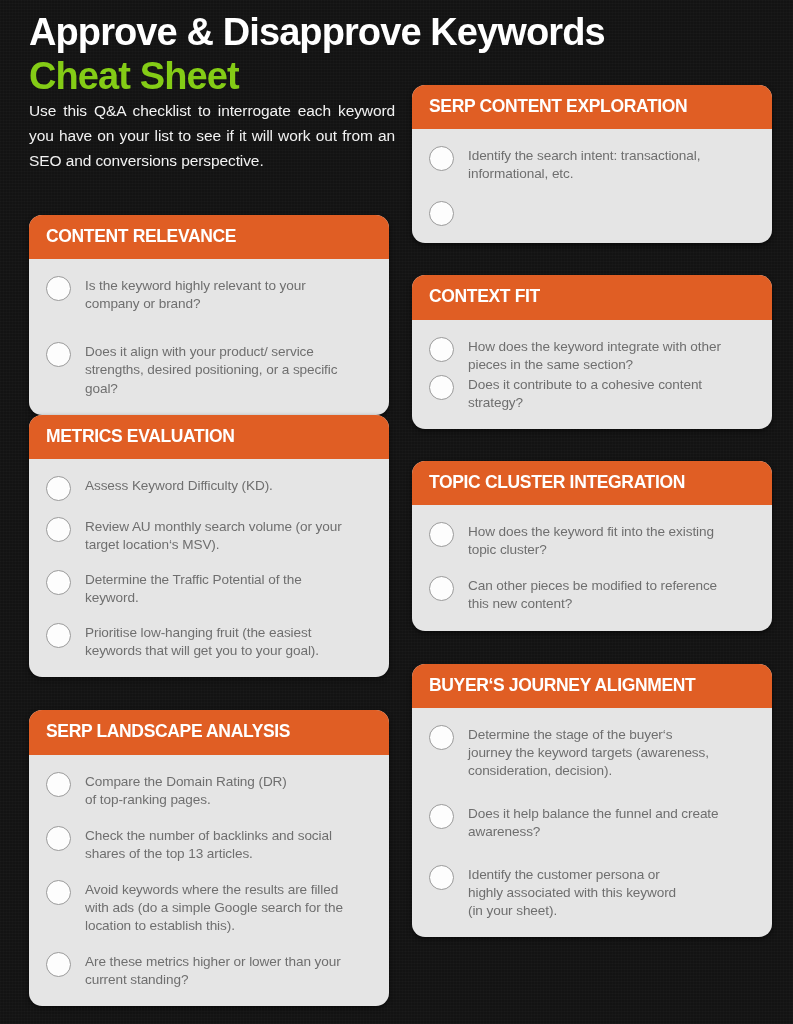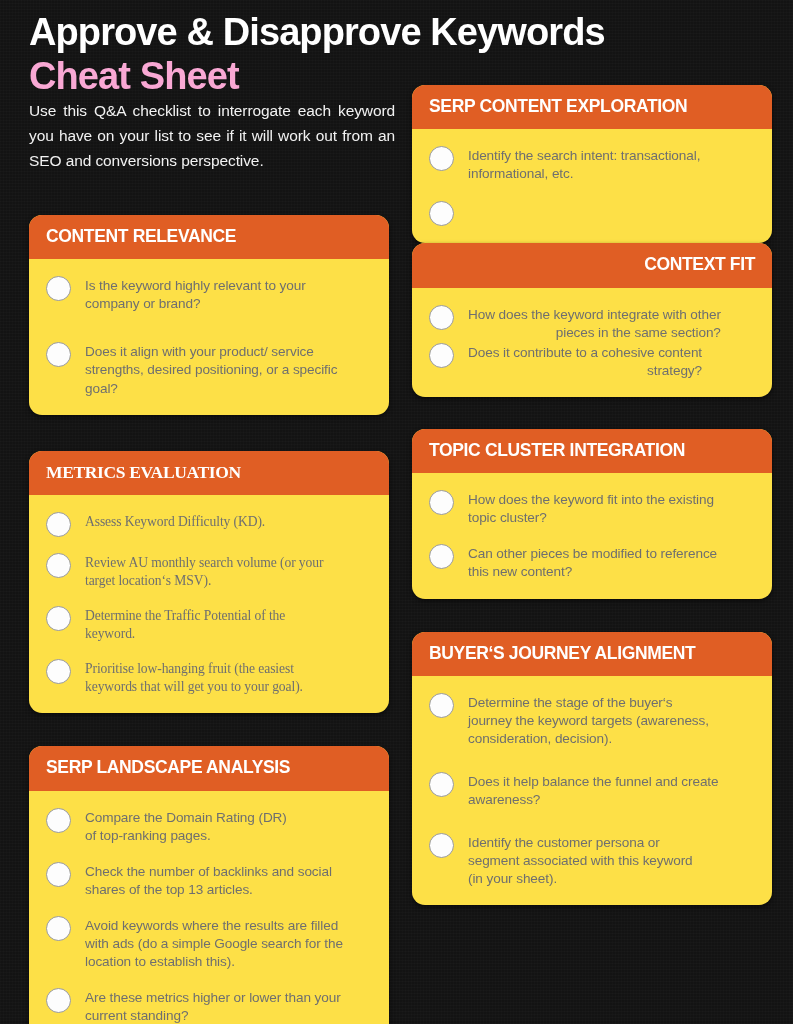--- a/index.html
+++ b/index.html
@@ -36,21 +36,21 @@
   .title-line1 {
     color: #ffffff;
     font-size: 38px;
     font-weight: bold;
     letter-spacing: -0.9px;
     line-height: 1.16;
     white-space: nowrap;
   }
 
   .title-line2 {
-    color: #f9a8d4;
+    color: #84cc16;
     font-size: 38px;
     font-weight: bold;
     letter-spacing: -0.9px;
     line-height: 1.16;
   }
 
   .subtitle {
     color: #F2F2F2;
     font-size: 15.5px;
     line-height: 1.62;
@@ -62,21 +62,21 @@
   
   .col {
     position: absolute;
     width: 360px;
   }
   .col-left  { left: 29px; }
   .col-right { left: 412px; }
 
   
   .card {
-    background: #fde047;
+    background: #e5e5e5;
     border-radius: 13px;
     overflow: hidden;
     box-shadow: 0 2px 5px rgba(0,0,0,0.55);
   }
 
   .card + .card { margin-top: 0; }
 
   .card-header {
     background: #E05E24;
     padding: 12px 17px 13px 17px;
@@ -145,21 +145,21 @@
 company or brand?</div>
           </div>
           <div class="check-row">
             <div class="check-circle"></div>
             <div class="check-text">Does it align with your product/ service
 strengths, desired positioning, or a specific
 goal?</div>
           </div>
         </div>
       </div>
-      <div class="card" style="margin-top: 36px; font-family: Liberation Serif, serif;">
+      <div class="card" style="">
         <div class="card-header">
           <div class="card-header-title">METRICS EVALUATION</div>
         </div>
         <div class="card-body" style="gap: 15px;">
           <div class="check-row">
             <div class="check-circle"></div>
             <div class="check-text">Assess Keyword Difficulty (KD).</div>
           </div>
           <div class="check-row">
             <div class="check-circle"></div>
@@ -216,21 +216,21 @@
           <div class="check-row">
             <div class="check-circle"></div>
             <div class="check-text">Identify the search intent: transactional,
 informational, etc.</div>
           </div>
           <div class="check-row">
             <div class="check-circle"></div>
           </div>
         </div>
       </div>
-      <div class="card" style=" text-align: right;">
+      <div class="card" style="margin-top: 32px;">
         <div class="card-header">
           <div class="card-header-title">CONTEXT FIT</div>
         </div>
         <div class="card-body" style="gap: 0;">
           <div class="check-row">
             <div class="check-circle"></div>
             <div class="check-text">How does the keyword integrate with other
 pieces in the same section?</div>
           </div>
           <div class="check-row">
@@ -269,20 +269,20 @@
 consideration, decision).</div>
           </div>
           <div class="check-row">
             <div class="check-circle"></div>
             <div class="check-text">Does it help balance the funnel and create
 awareness?</div>
           </div>
           <div class="check-row">
             <div class="check-circle"></div>
             <div class="check-text">Identify the customer persona or
-segment associated with this keyword
+highly associated with this keyword
 (in your sheet).</div>
           </div>
         </div>
       </div>
     </div>
 
 </div>
 
 </body></html>

